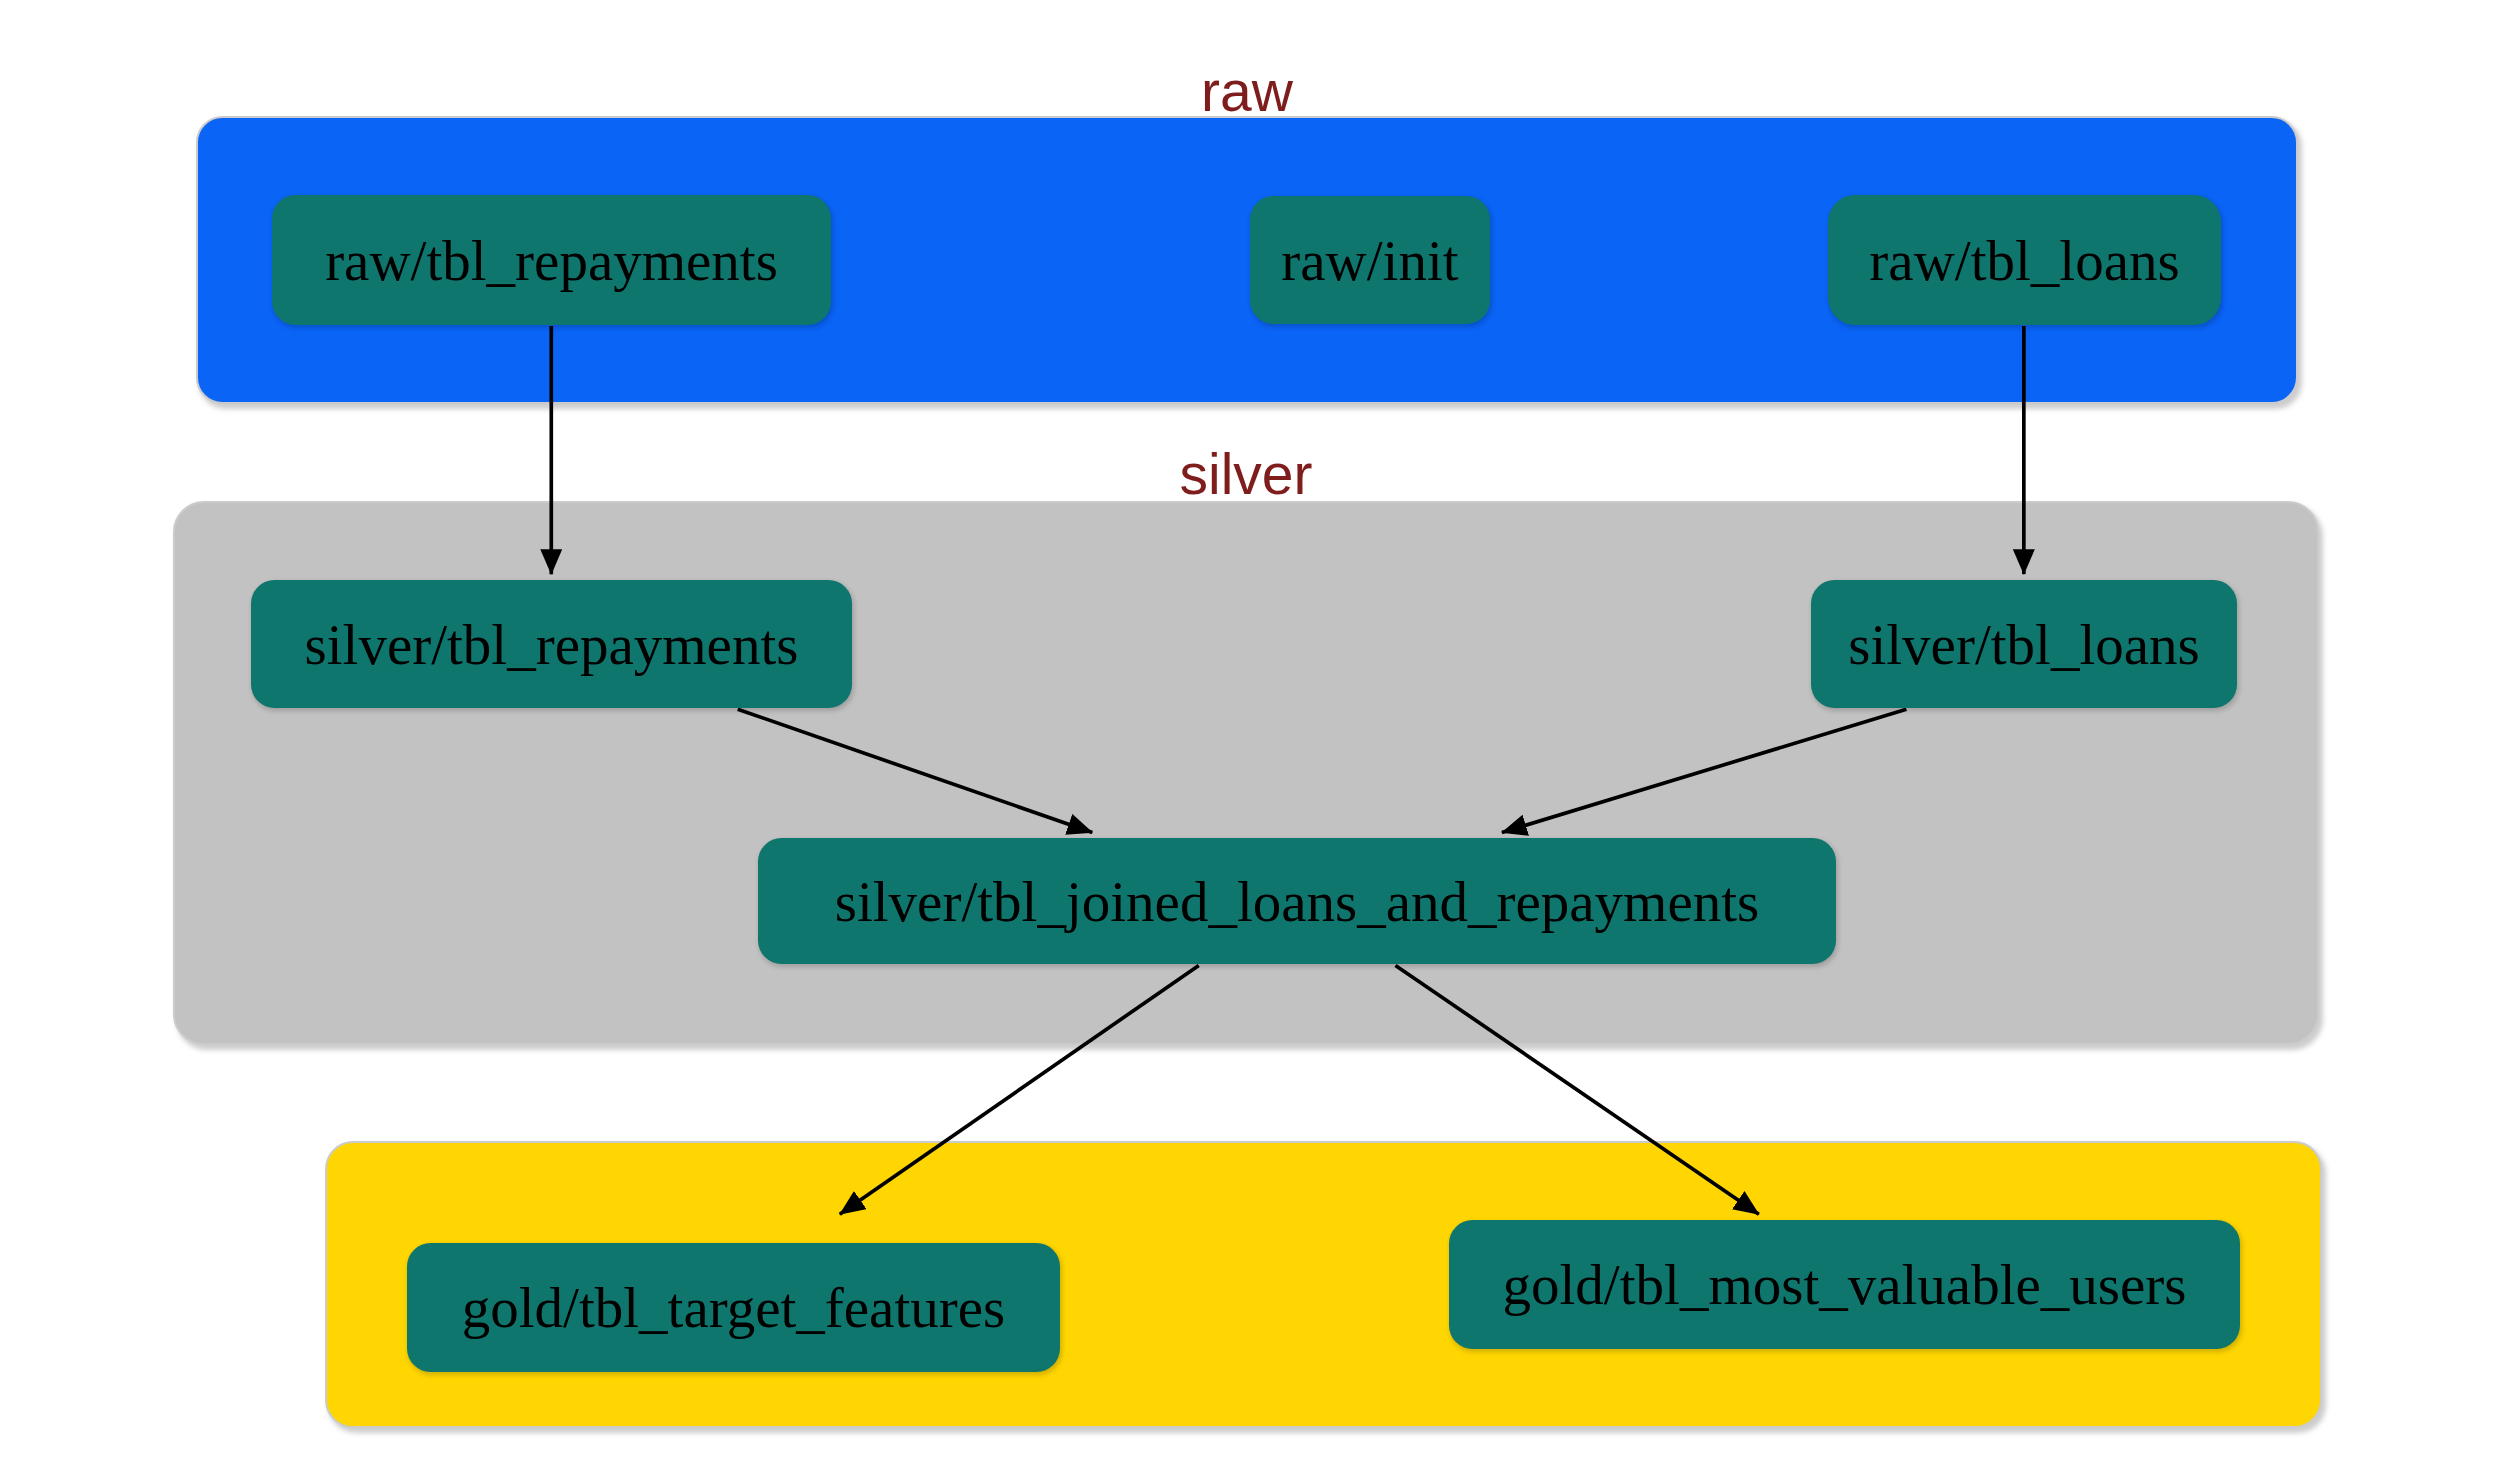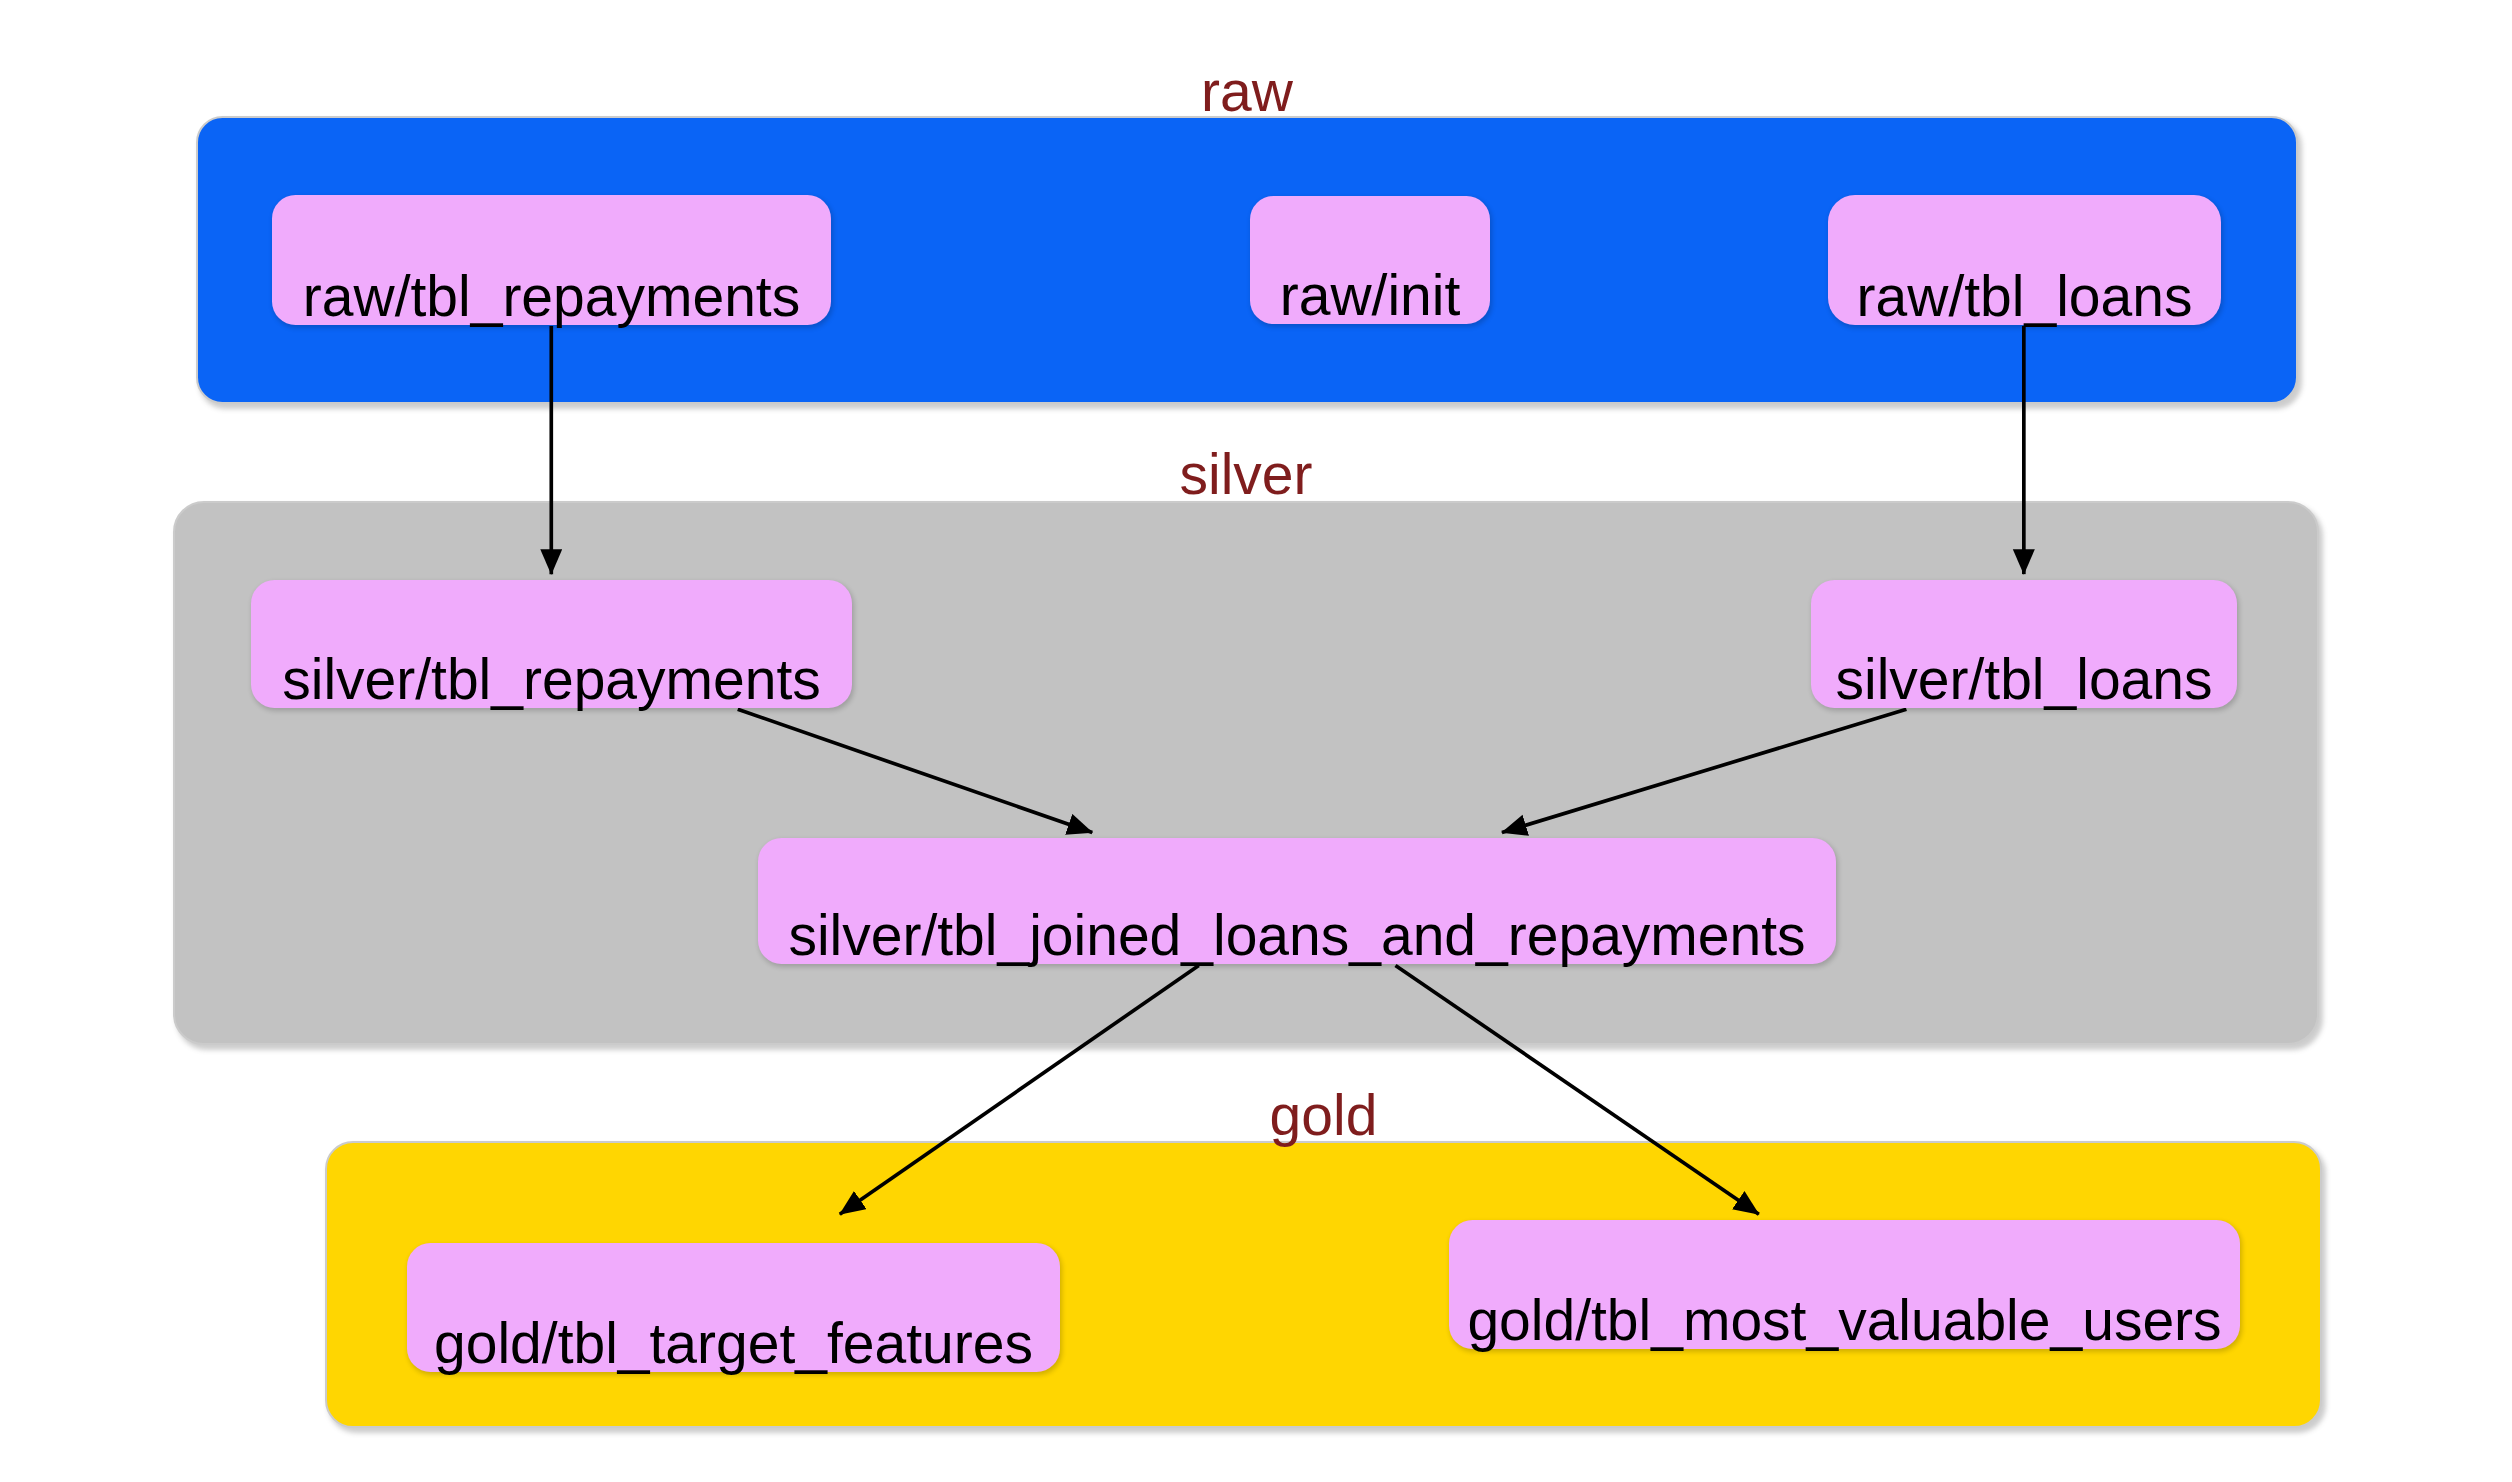--- a/index.html
+++ b/index.html
@@ -43,27 +43,28 @@
   #edges-layer {
     position: absolute;
     left: 0; top: 0;
     width: 2512px;
     height: 1483px;
     z-index: 3;
   }
 
   .node {
     position: absolute;
-    background: #f0abfc;
+    background: #0f766e;
     border-radius: 23.5px;
     display: flex;
-    align-items: flex-end;
+    align-items: center;
     justify-content: center;
     box-shadow: 1.5px 2.9px 5.1px rgba(0, 0, 0, 0.18);
     z-index: 4;
+    font-family: Liberation Serif, serif;
   }
   .node-label {
     font-size: 57px;
     line-height: 1;
     color: #000000;
     white-space: nowrap;
   }
   #n-raw-repayments    { left: 272px;  top: 195px;  width: 559px;  height: 130px; }
   #n-raw-init          { left: 1206px; top: 196px;  width: 240px;  height: 128px; margin-left: 44px; }
   #n-raw-loans         { left: 1828px; top: 195px;  width: 393px;  height: 130px; border-radius: 27px; }
@@ -73,21 +74,20 @@
   #n-gold-target       { left: 407px;  top: 1220px; width: 653px;  height: 129px; margin-top: 23px; }
   #n-gold-mvu          { left: 1449px; top: 1220px; width: 791px; height: 129px; }
 </style>
 </head>
 <body>
 
 <div id="canvas">
 
   <div class="layer-label" id="label-raw">raw</div>
   <div class="layer-label" id="label-silver">silver</div>
-  <div class="layer-label" id="label-gold">gold</div>
 
   <div class="band" id="band-raw" style="background-color: rgb(10, 100, 246);"></div>
   <div class="band" id="band-silver" style="background-color: rgb(194, 194, 194);"></div>
   <div class="band" id="band-gold" style="background-color: rgb(255, 214, 1);"></div>
 
   <svg id="edges-layer" viewBox="0 0 3422 2020" xmlns="http://www.w3.org/2000/svg">
     <defs>
       <marker id="ah" markerWidth="8" markerHeight="7" refX="6.8" refY="3" orient="auto" markerUnits="strokeWidth">
         <path d="M0,0 L7,3 L0,6 Z" fill="#000000"></path>
       </marker>

